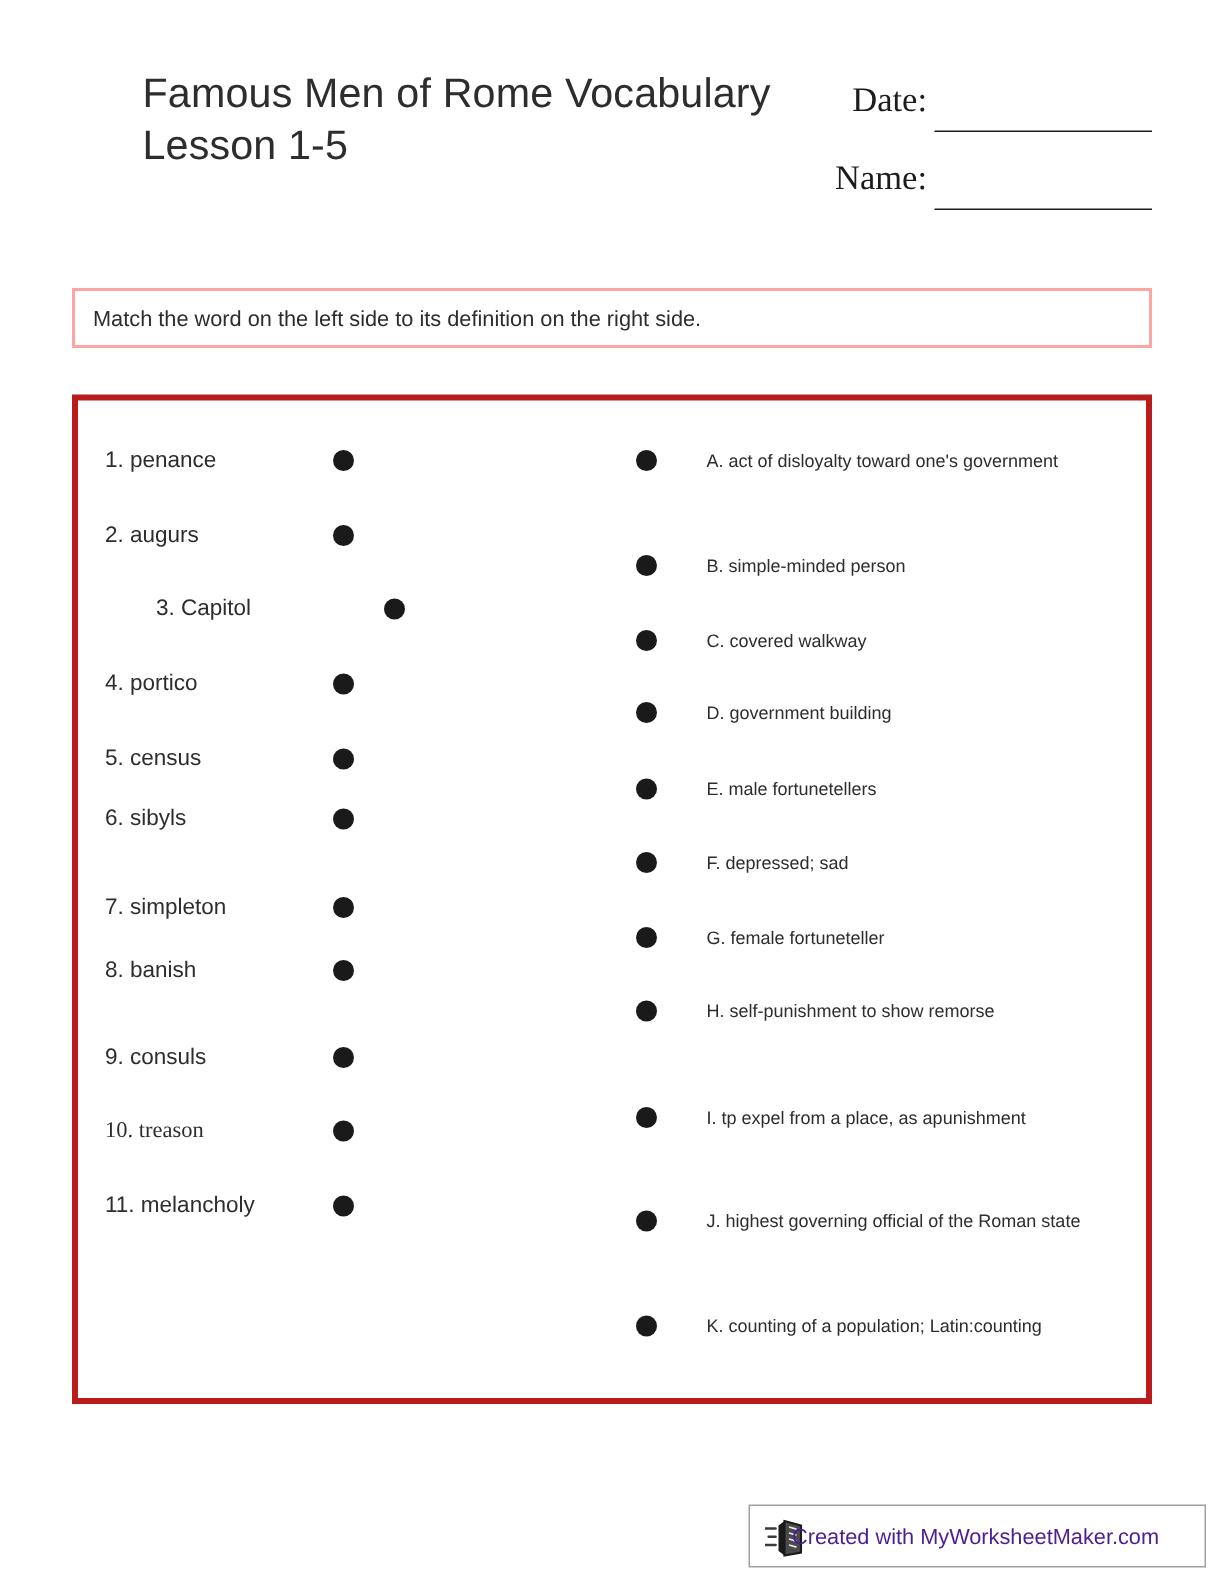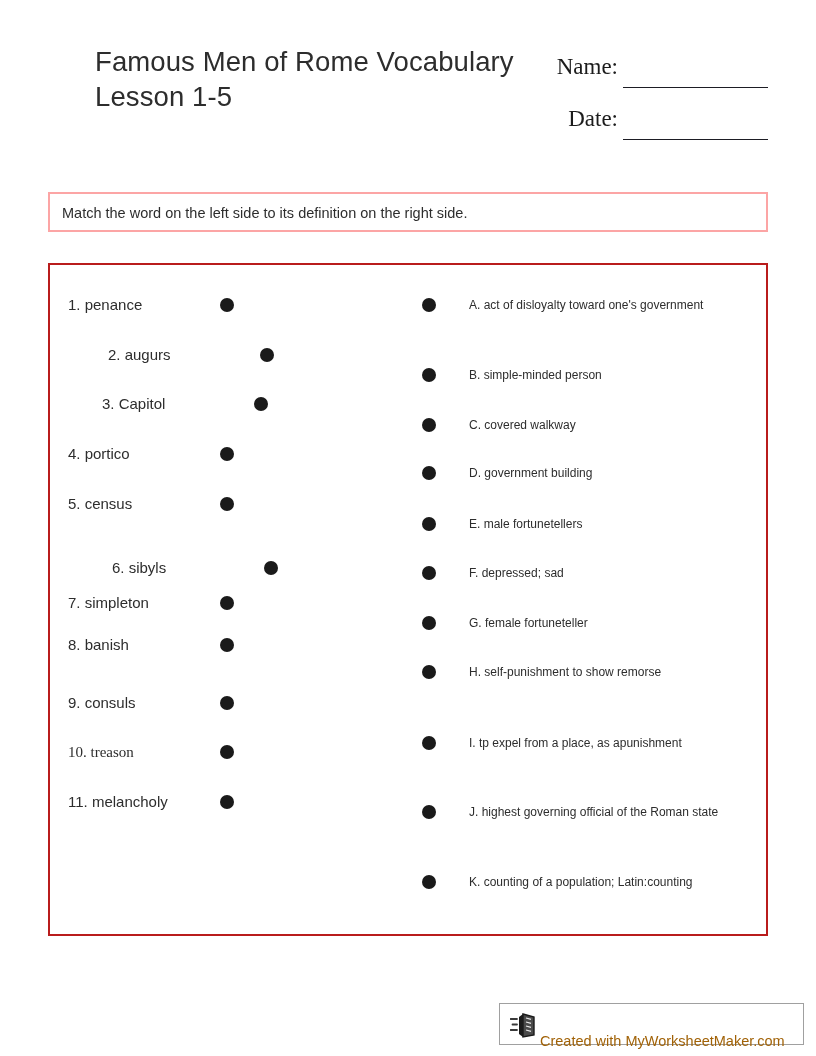--- a/index.html
+++ b/index.html
@@ -91,21 +91,21 @@
     color: #2d2d2d;
   }
 
   
   .match-box {
     position: absolute;
     left: 48px;
     top: 263px;
     width: 720px;
     height: 673px;
-    border: 2px solid #b91c1c;
+    border: 4px solid #b91c1c;
     box-sizing: border-box;
     background: #ffffff;
   }
 
   .col-left {
     position: absolute;
     left: 0;
     top: 0;
     width: 190px;
   }
@@ -183,76 +183,75 @@
   }
   .badge-icon {
     position: absolute;
     left: 10px;
     top: 8px;
     width: 28px;
     height: 26px;
   }
   .badge-text {
     position: absolute;
-    left: 40px;
+    left: 28px;
     top: 11px;
     font-size: 14.5px;
     line-height: 20px;
-    color: #a16207;
+    color: #4c1d95;
     white-space: nowrap;
-    margin-top: 16px;
   }
 </style>
 </head>
 <body>
 
 <div class="page">
 
   <div class="header">
     <div class="title">Famous Men of Rome Vocabulary Lesson 1-5</div>
 
     <div class="namedate">
+      <div class="nd-row">
+        <span class="nd-label">Date:</span>
+        <span class="nd-line"></span>
+      </div>
       <div class="nd-row">
         <span class="nd-label">Name:</span>
         <span class="nd-line"></span>
       </div>
-      <div class="nd-row">
-        <span class="nd-label">Date:</span>
-        <span class="nd-line"></span>
-      </div>
     </div>
   </div>
 
   <div class="instructions">
     <div class="instructions-text">Match the word on the left side to its definition on the right side.</div>
   </div>
 
   <div class="match-box">
     <div class="col-left" id="left-column">
         <div class="lrow" style="top: 29px;">
           <span class="lrow-text">1. penance</span>
           <span class="lrow-dot"></span>
         </div>
-        <div class="lrow" style="top: 78.7px; margin-left: 40px;">
+        <div class="lrow" style="top: 78.7px;">
           <span class="lrow-text">2. augurs</span>
           <span class="lrow-dot"></span>
         </div>
         <div class="lrow" style="top: 128.4px; margin-left: 34px;">
           <span class="lrow-text">3. Capitol</span>
           <span class="lrow-dot"></span>
         </div>
         <div class="lrow" style="top: 178.1px;">
           <span class="lrow-text">4. portico</span>
           <span class="lrow-dot"></span>
         </div>
         <div class="lrow" style="top: 227.8px;">
           <span class="lrow-text">5. census</span>
           <span class="lrow-dot"></span>
         </div>
-        <div class="lrow" style="top: 292px; margin-left: 44px;">
+        <div class="lrow" style="top: 268px;">
           <span class="lrow-text">6. sibyls</span>
           <span class="lrow-dot"></span>
         </div>
         <div class="lrow" style="top: 327.2px;">
           <span class="lrow-text">7. simpleton</span>
           <span class="lrow-dot"></span>
         </div>
         <div class="lrow" style="top: 369px;">
           <span class="lrow-text">8. banish</span>
           <span class="lrow-dot"></span>

